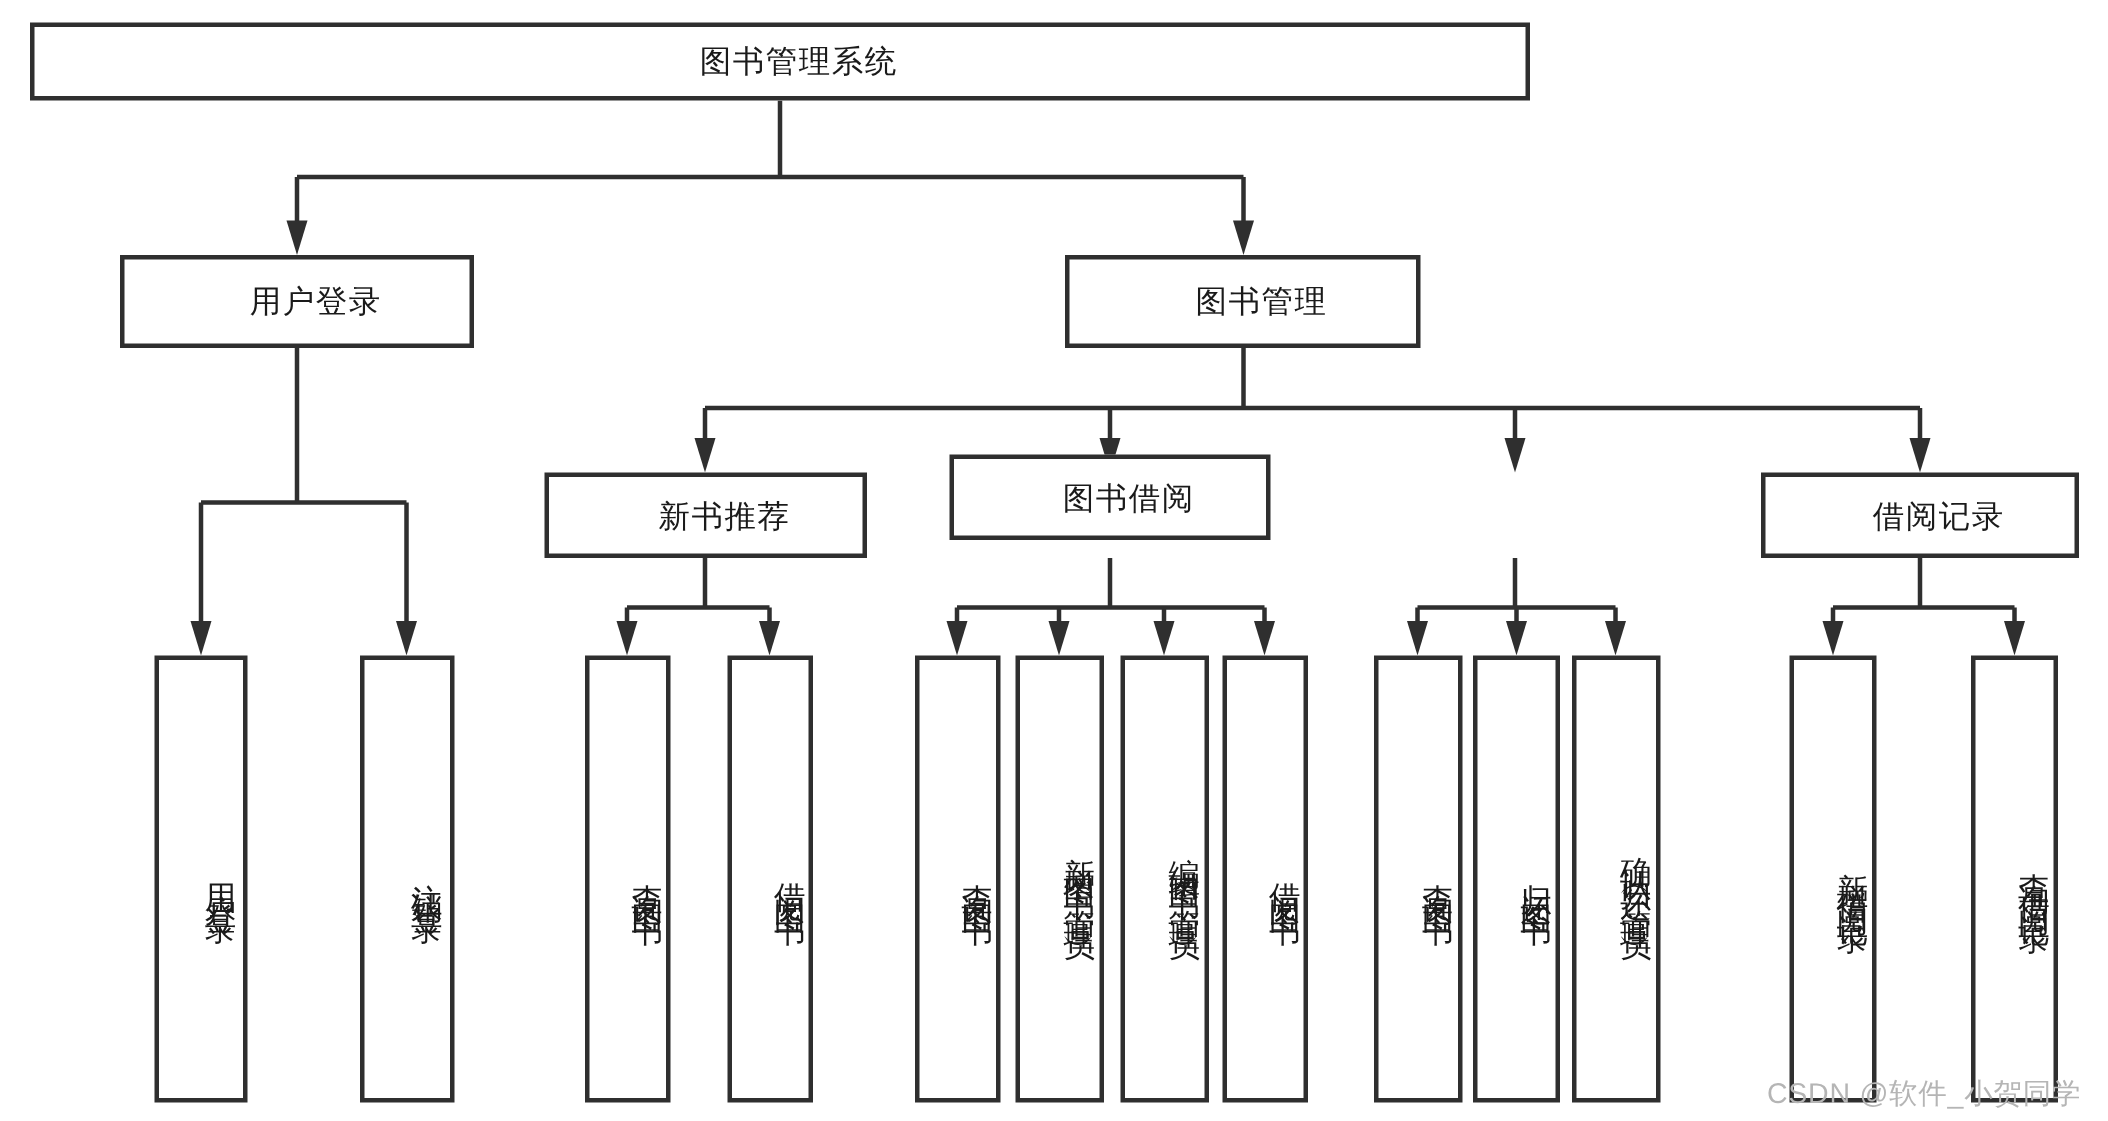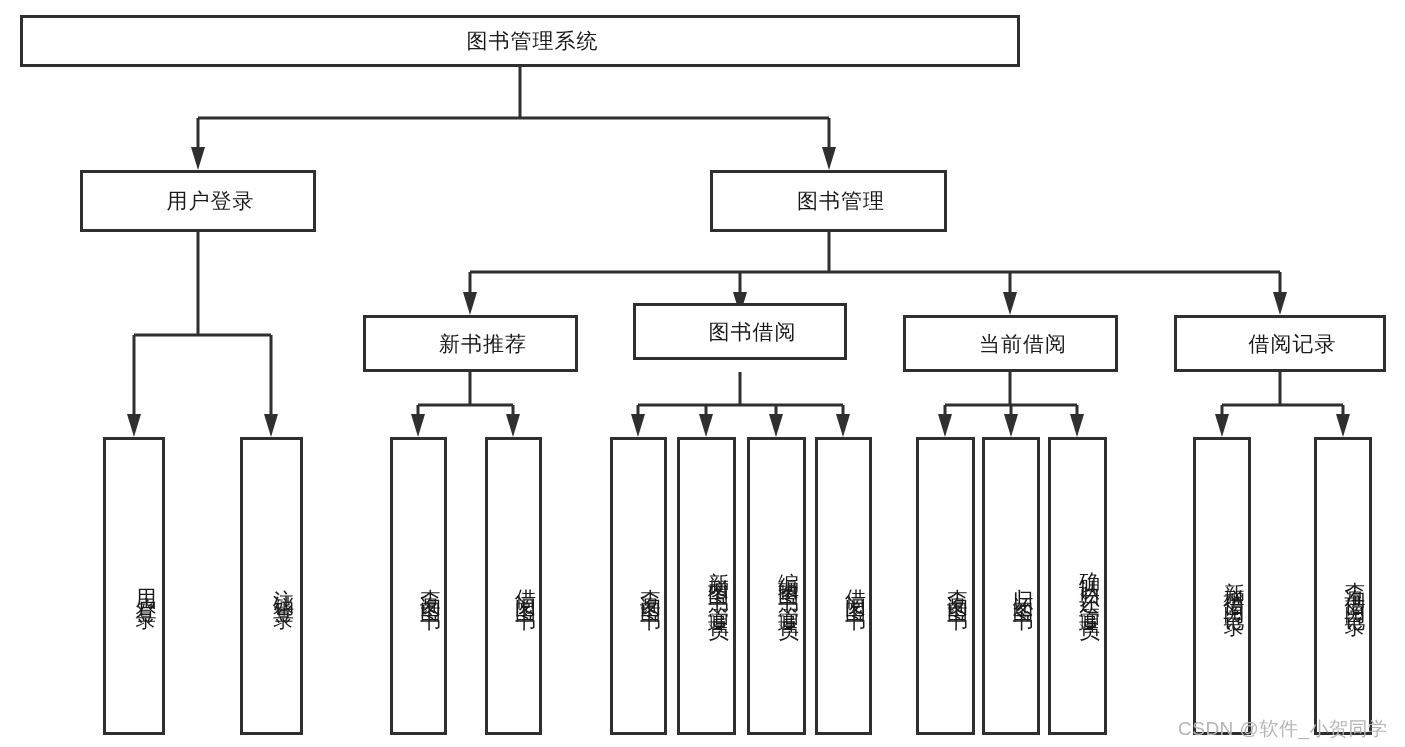--- a/index.html
+++ b/index.html
@@ -67,21 +67,20 @@
     </g>
   </svg>
 
   <div class="node hnode" style="left:20px;top:15px;width:1000px;height:52px;">图书管理系统</div>
 
   <div class="node hnode" style="left:80px;top:170px;width:236px;height:62px;">用户登录</div>
   <div class="node hnode" style="left:710px;top:170px;width:237px;height:62px;">图书管理</div>
 
   <div class="node hnode" style="left:363px;top:315px;width:215px;height:57px;">新书推荐</div>
   <div class="node hnode" style="left:633px;top:303px;width:214px;height:57px;">图书借阅</div>
-  <div class="node hnode" style="left:903px;top:315px;width:215px;height:57px;">当前借阅</div>
   <div class="node hnode" style="left:1174px;top:315px;width:212px;height:57px;text-align:right;">借阅记录</div>
 
   <div class="node vnode" style="left:103px;top:437px;width:62px;height:298px;">
     <span class="vtext">用户登录</span>
   </div>
   <div class="node vnode" style="left:240px;top:437px;width:63px;height:298px;">
     <span class="vtext">注销登录</span>
   </div>
 
   <div class="node vnode" style="left:390px;top:437px;width:57px;height:298px;">

